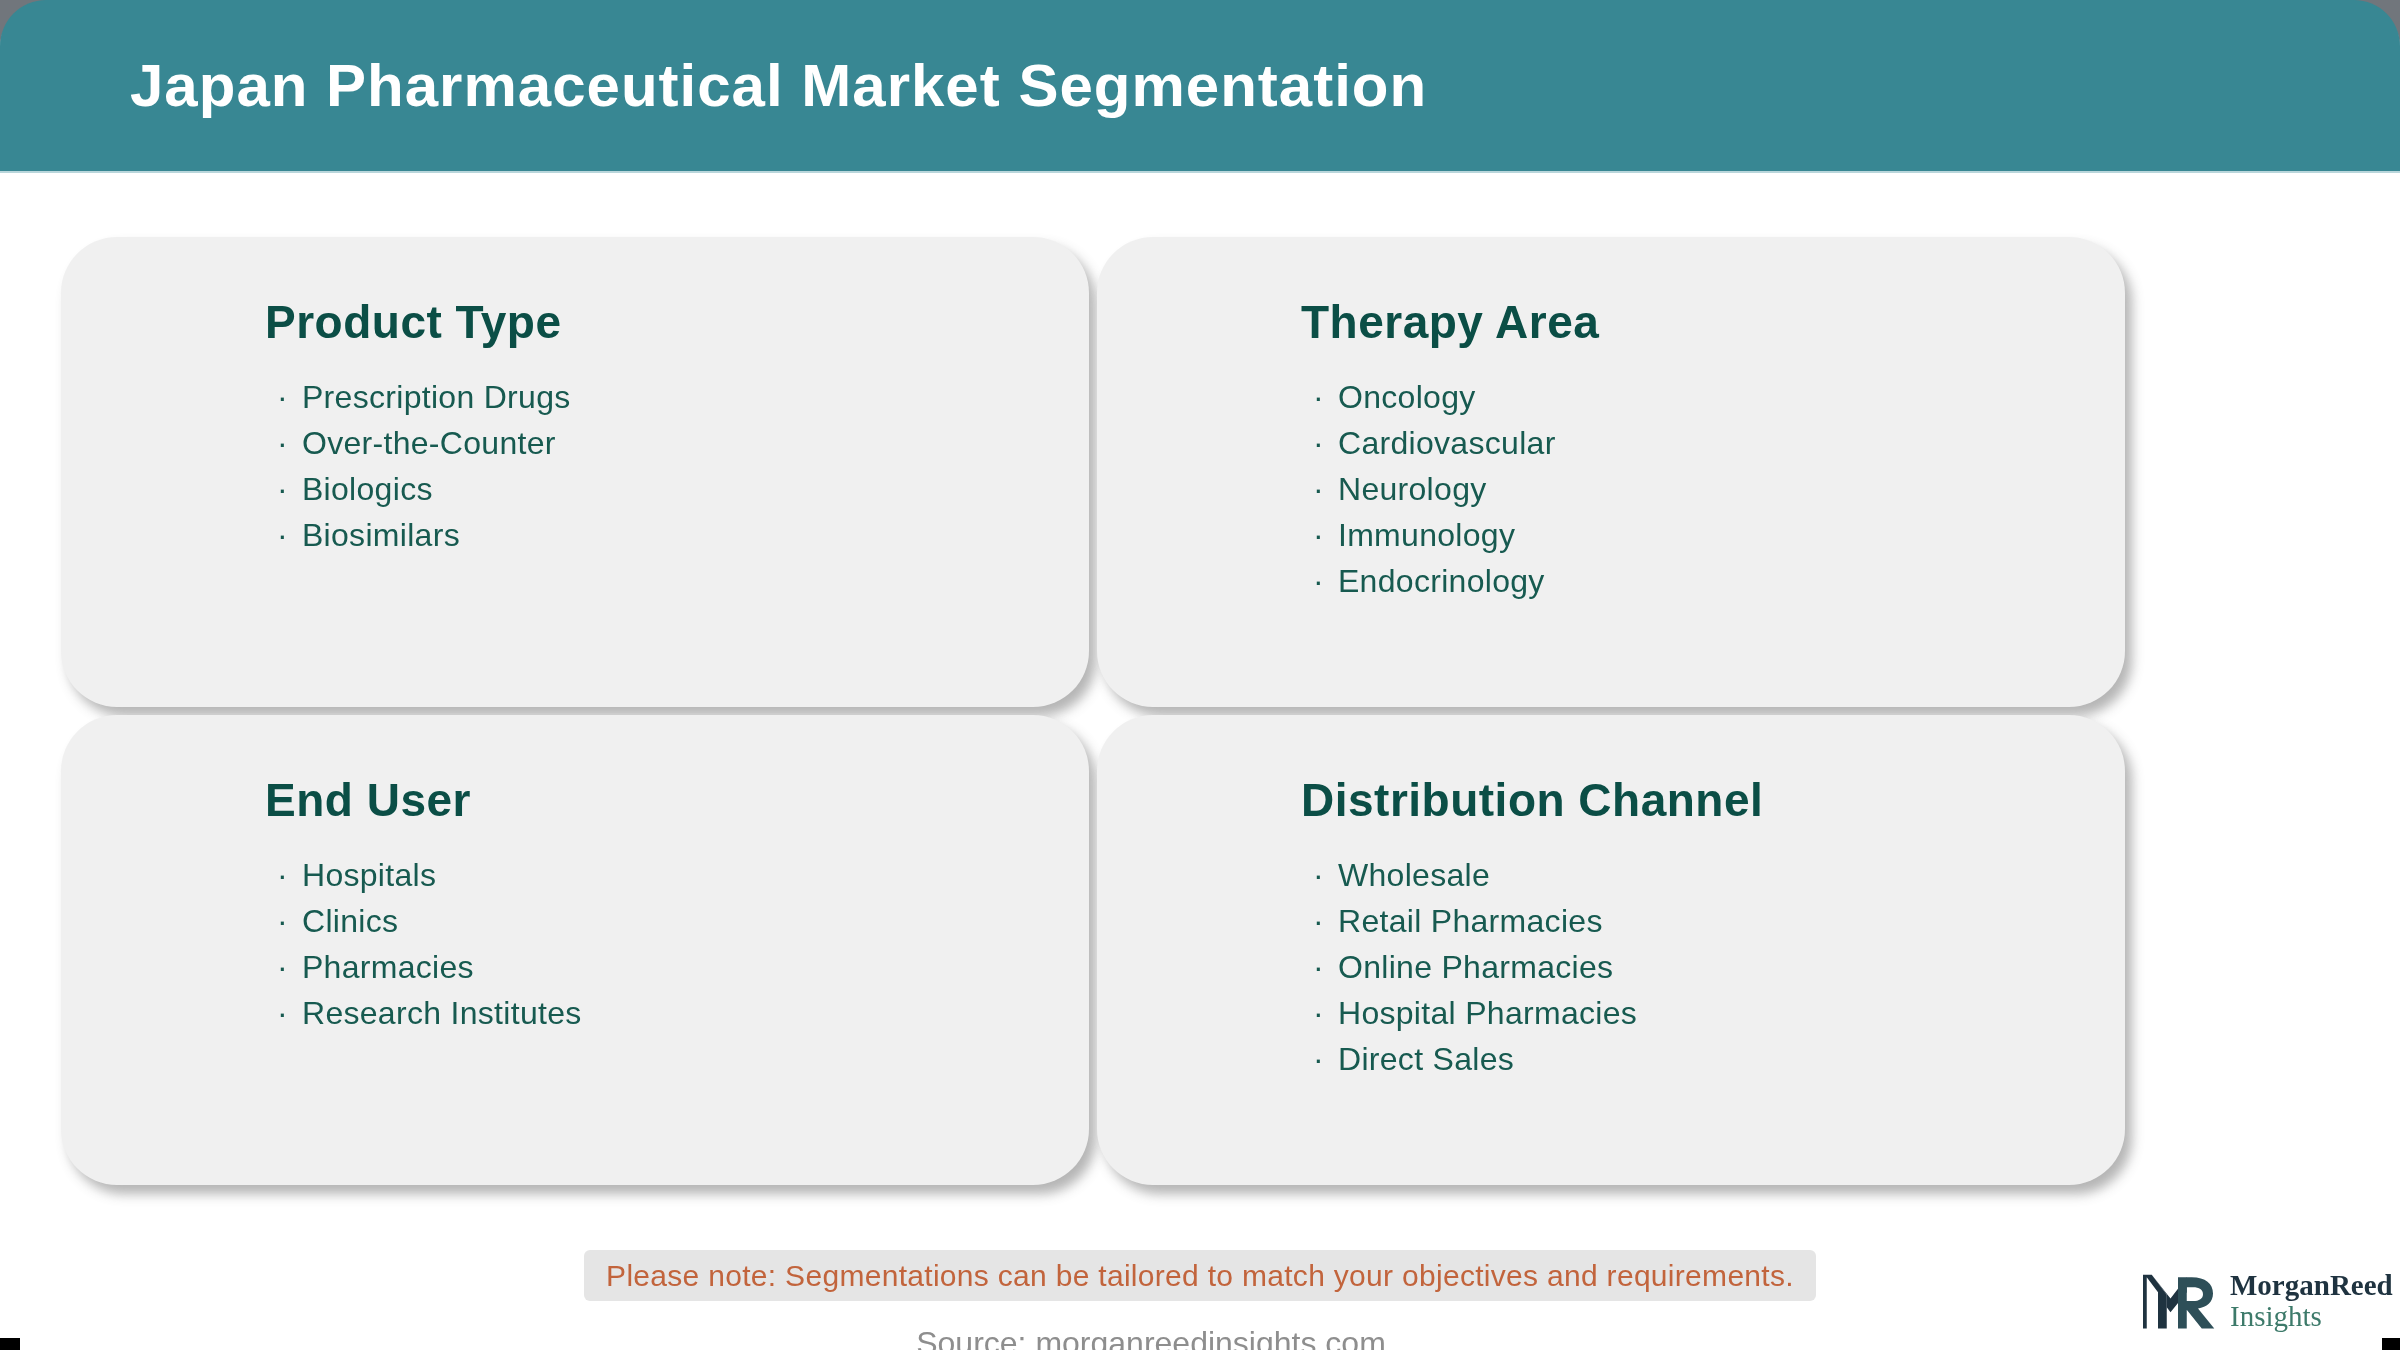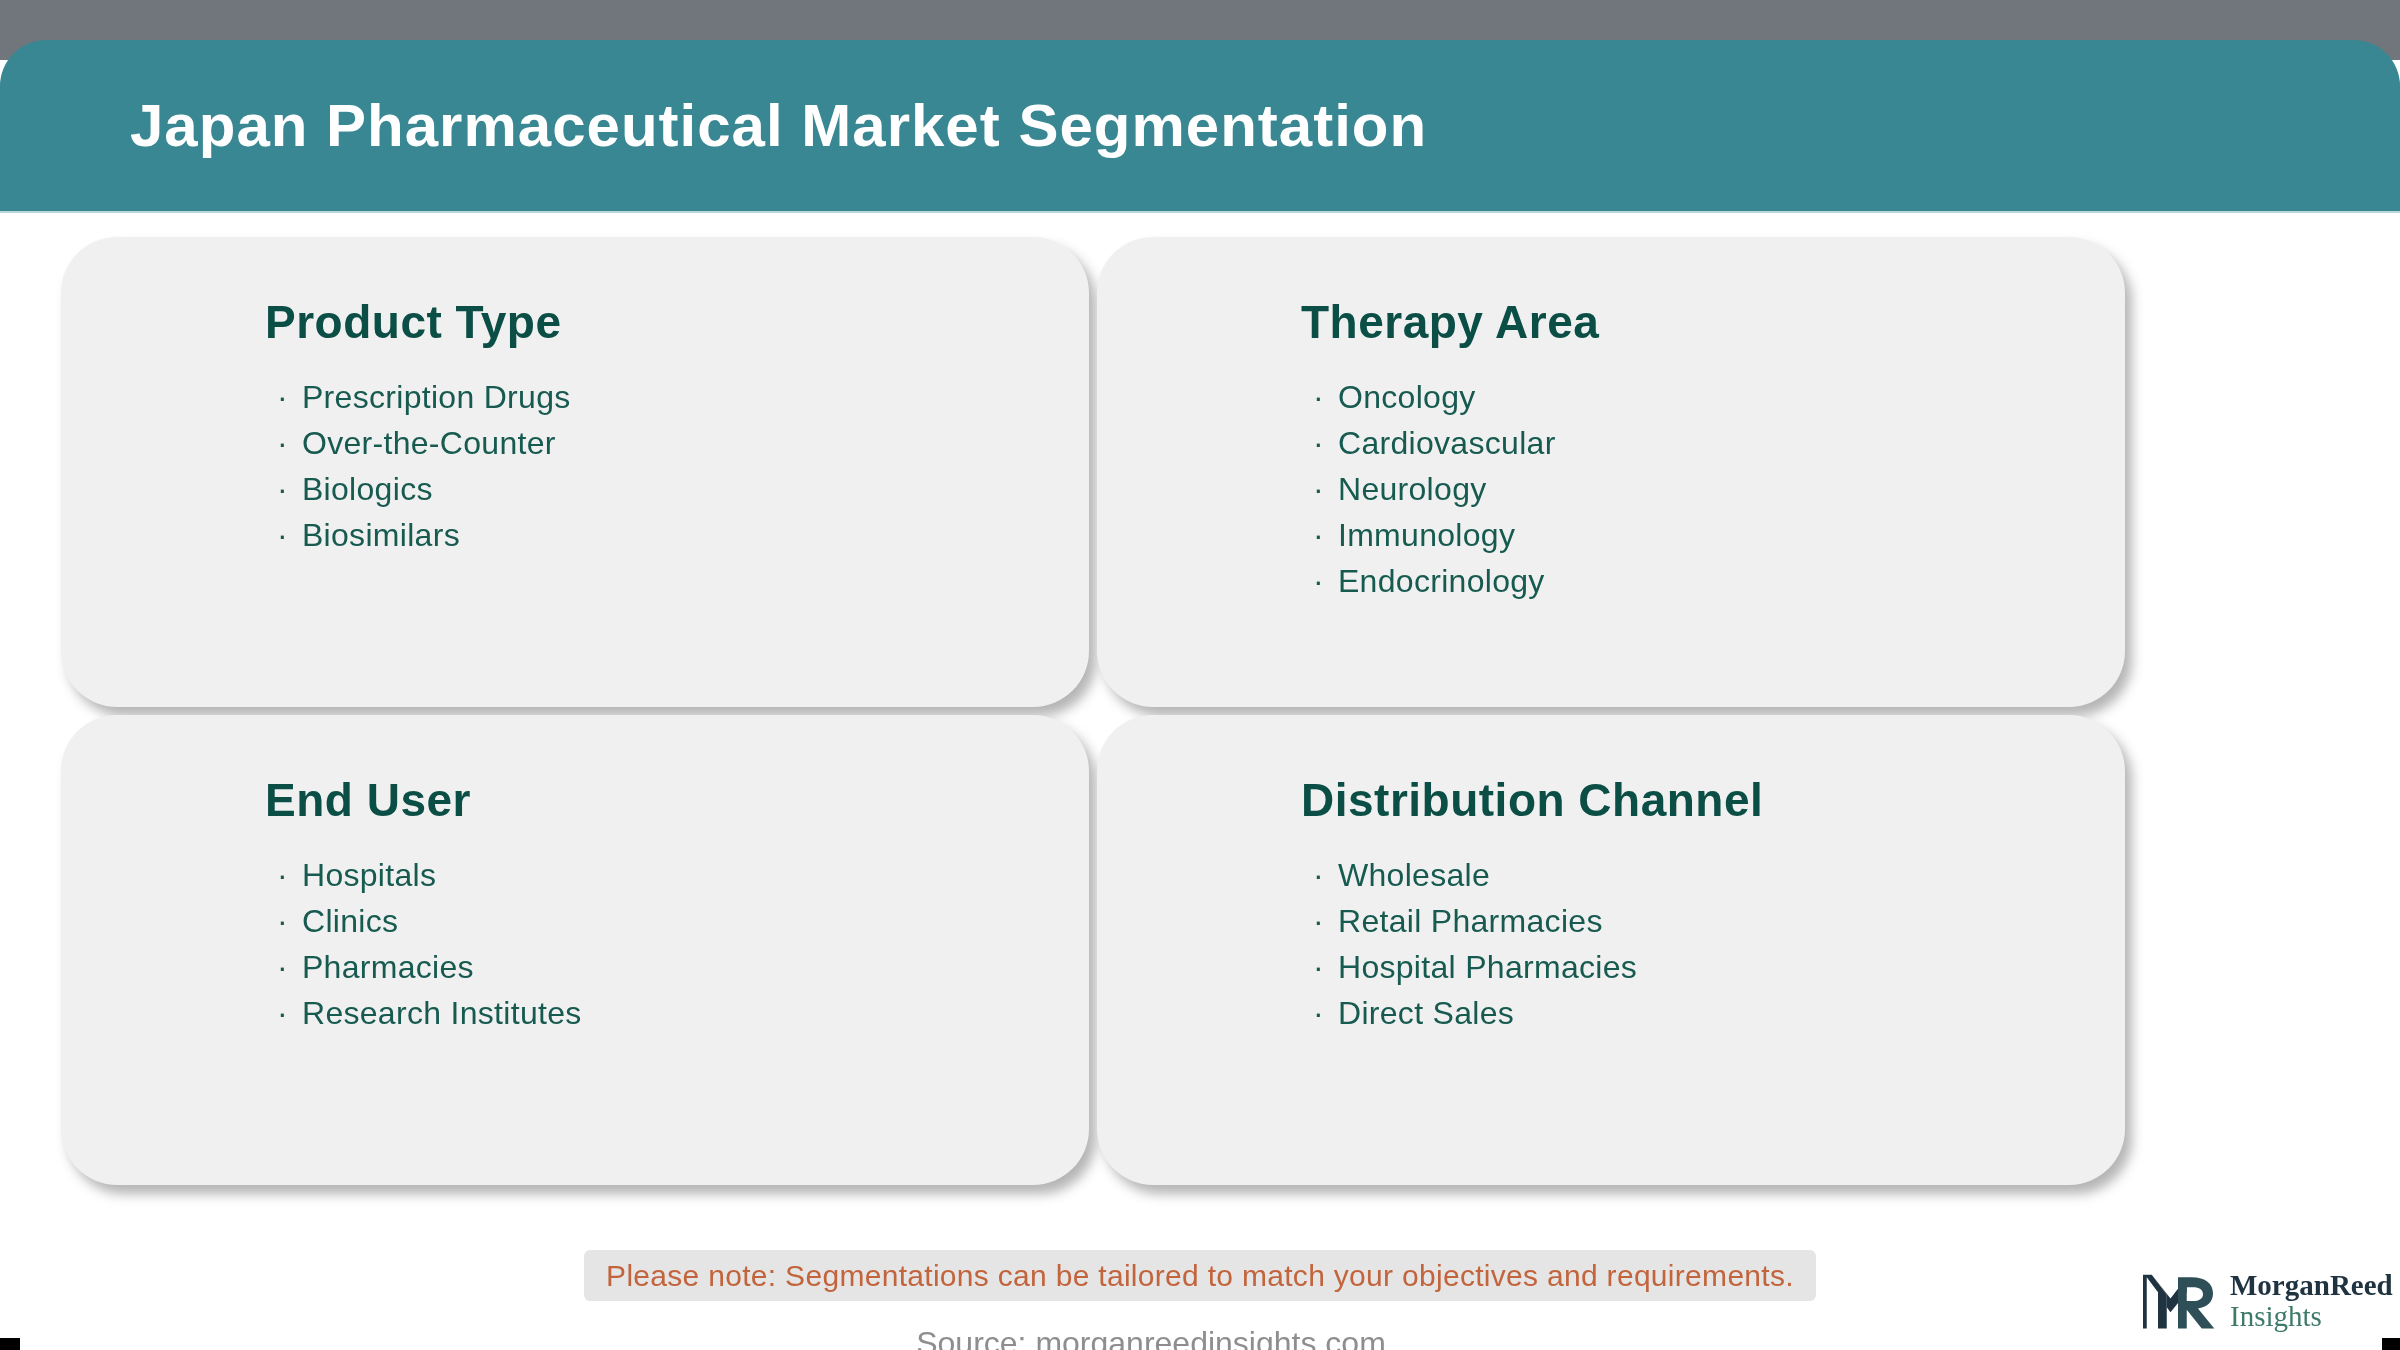--- a/index.html
+++ b/index.html
@@ -14,21 +14,21 @@
   .corner-backdrop {
     position: absolute; top: 0; left: 0; right: 0; height: 60px;
     background: #71767c;
   }
 
   .header {
     position: absolute; top: 0; left: 0; right: 0; height: 171px;
     background: #388793;
     border-radius: 46px 46px 0 0;
     box-shadow: 0 2px 0 #b9d6db;
-    display: flex; align-items: center; margin-top: 40px;
+    display: flex; align-items: center;
   }
   .header h1 {
     margin: 0; padding-left: 130px;
     font-size: 60px; font-weight: bold; letter-spacing: 1px;
     color: #ffffff;
   }
 
   .grid {
     position: absolute; left: 61px; top: 237px;
     display: grid;
@@ -132,20 +132,21 @@
       <li>Pharmacies</li>
       <li>Research Institutes</li>
     </ul>
   </section>
 
   <section class="card">
     <h2>Distribution Channel</h2>
     <ul>
       <li>Wholesale</li>
       <li>Retail Pharmacies</li>
+      <li>Online Pharmacies</li>
       <li>Hospital Pharmacies</li>
       <li>Direct Sales</li>
     </ul>
   </section>
 
 </main>
 
 <div class="note-banner">Please note: Segmentations can be tailored to match your objectives and requirements.</div>
 
 <div class="source-text">Source: morganreedinsights.com</div>

